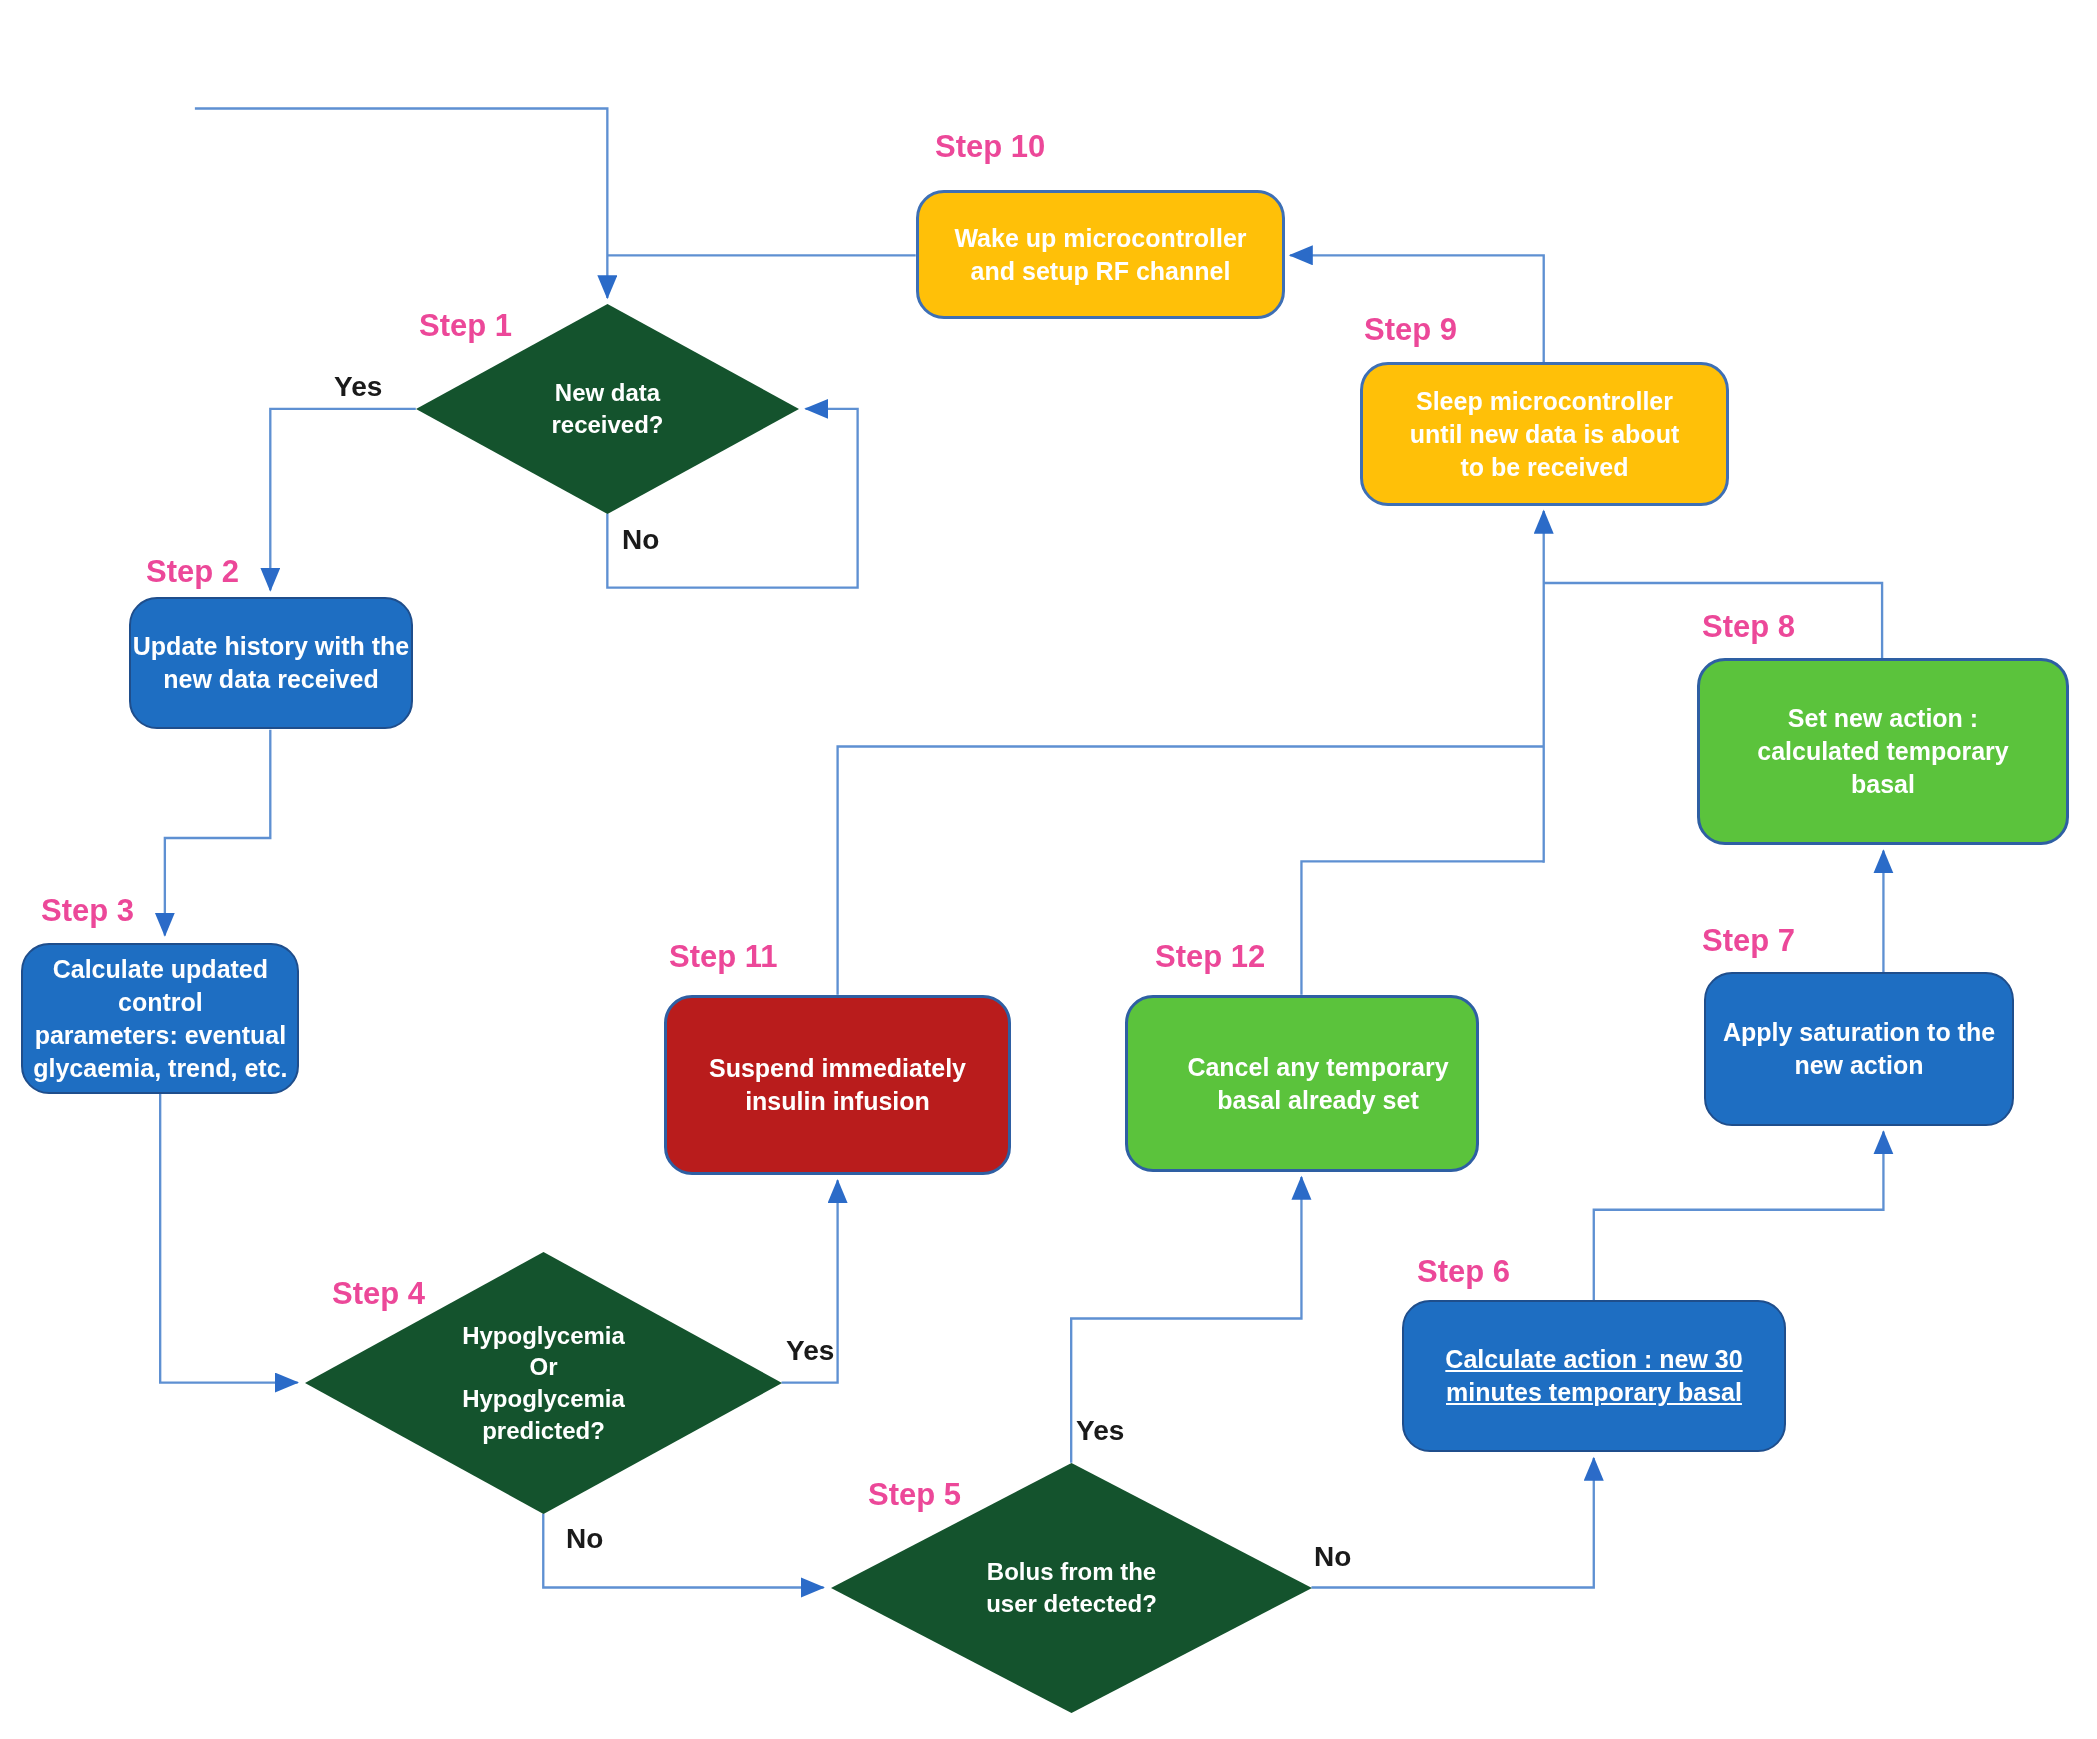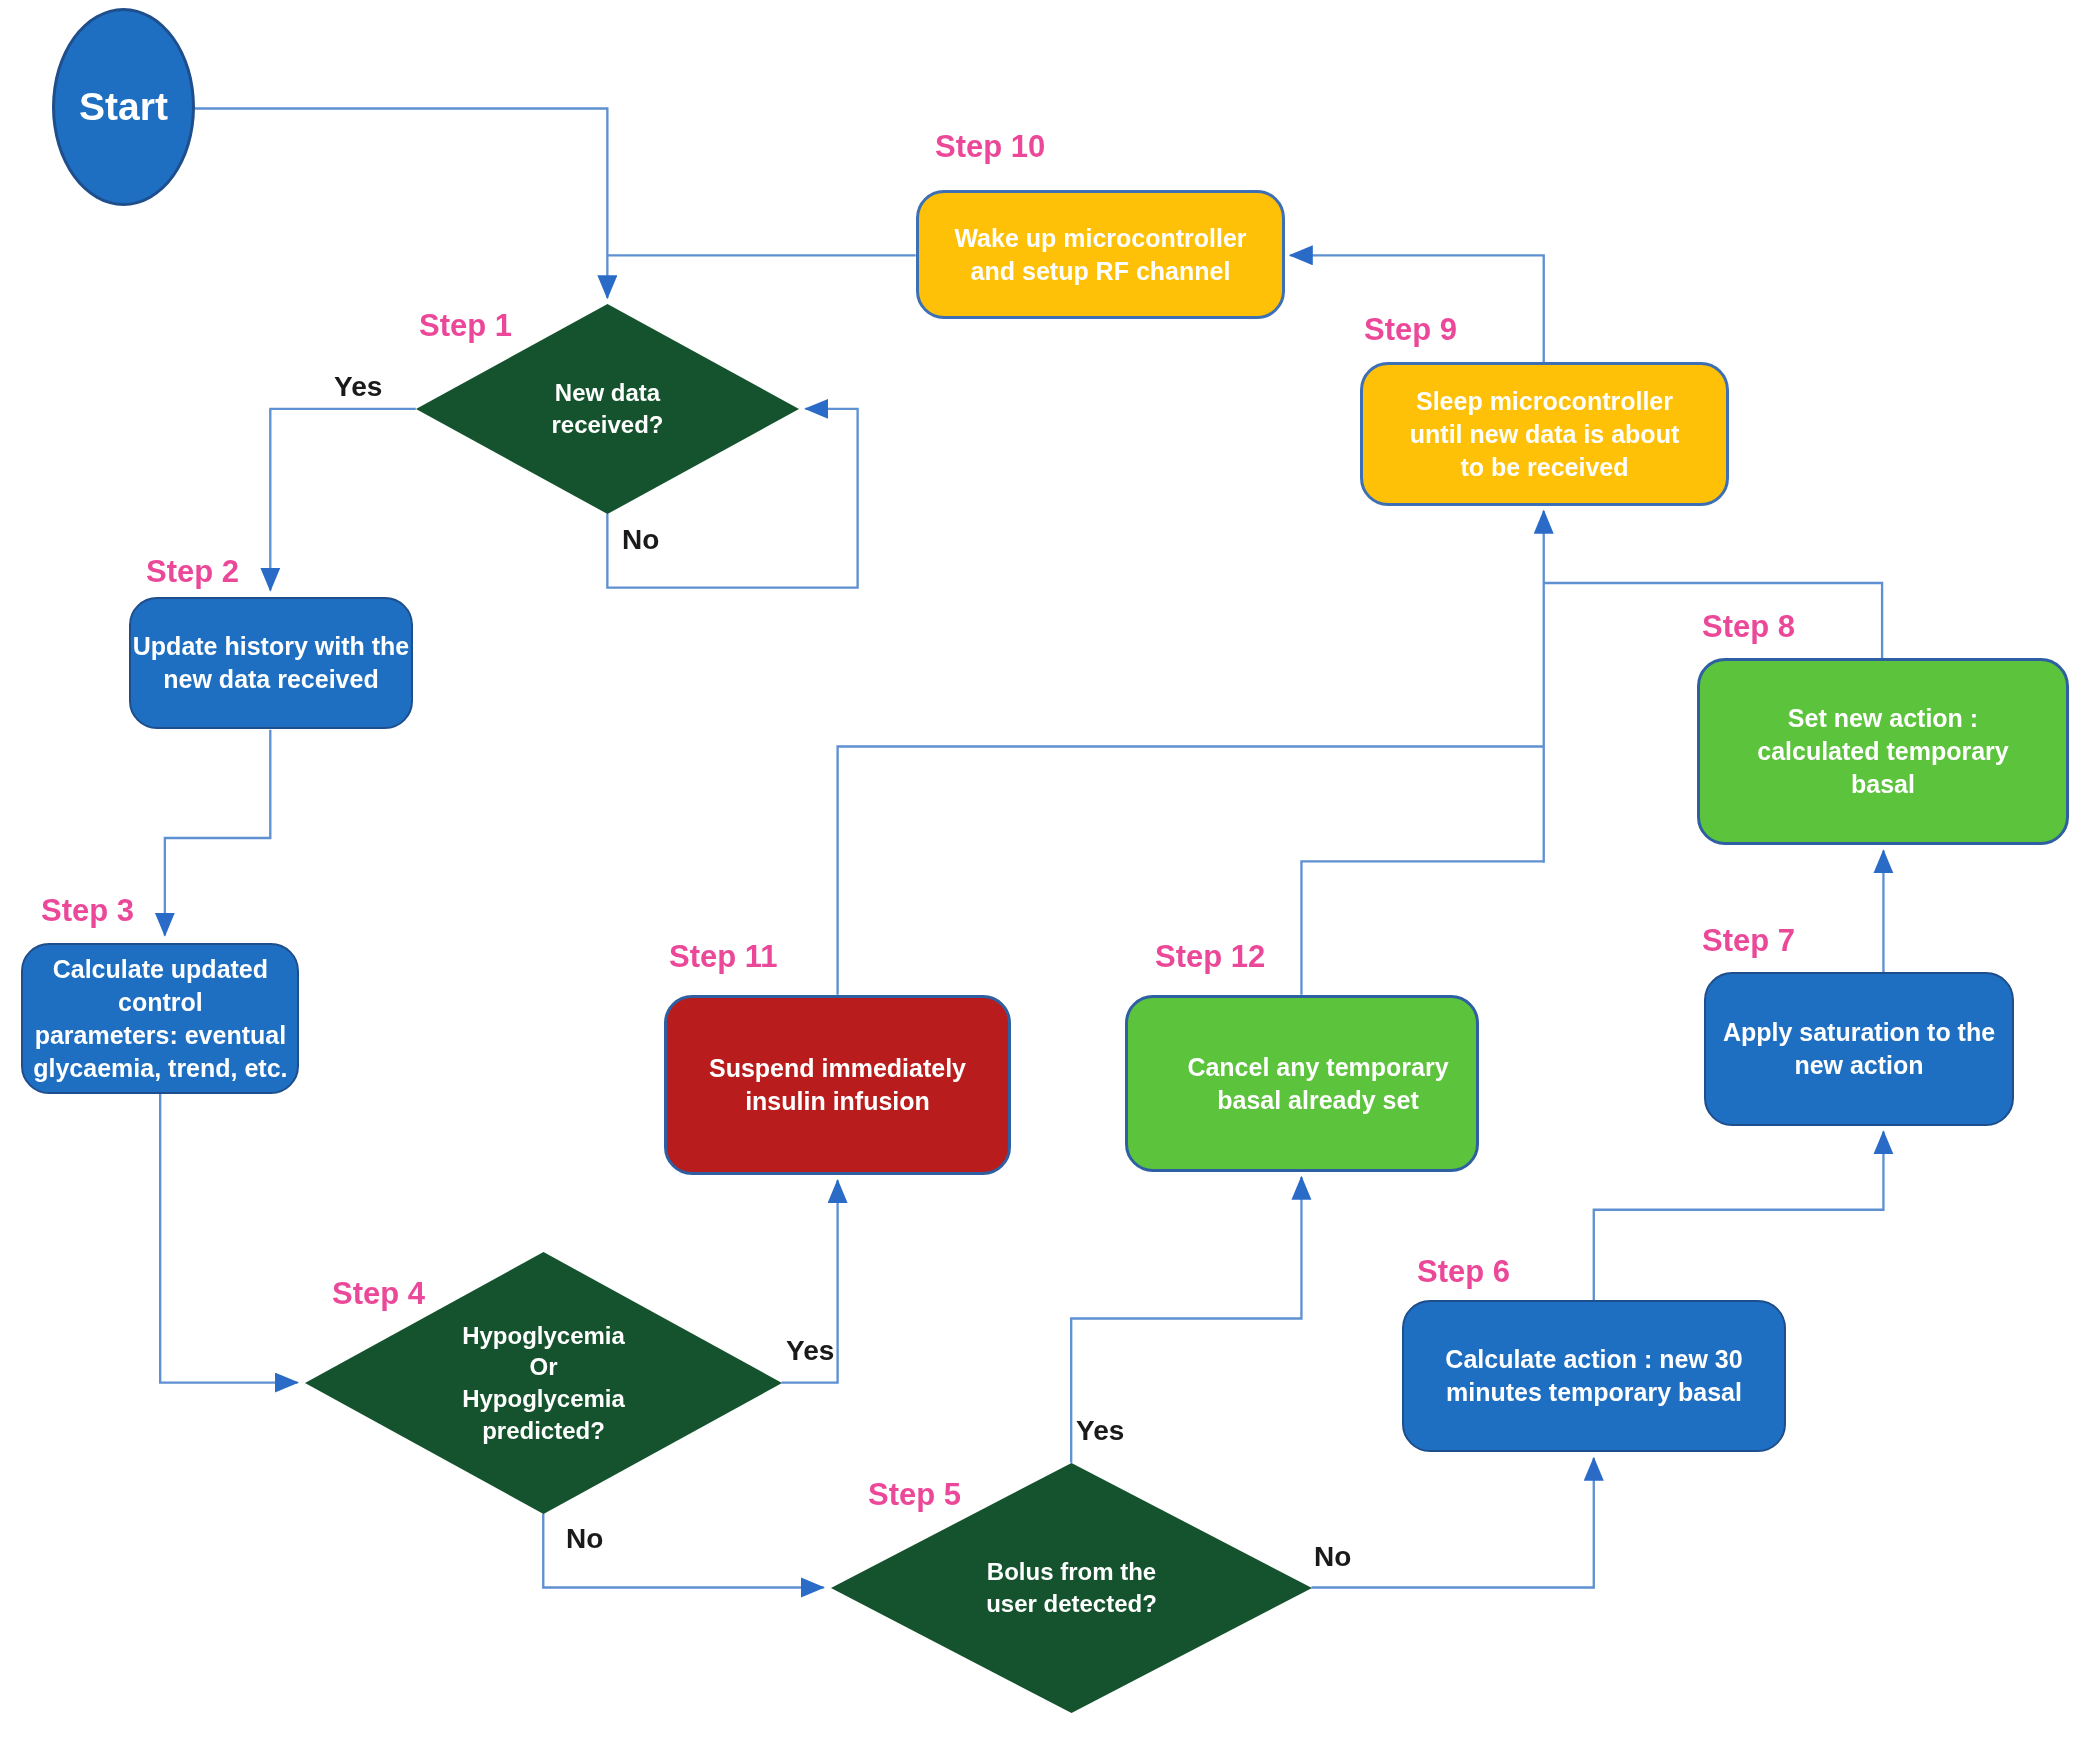--- a/index.html
+++ b/index.html
@@ -70,23 +70,20 @@
       <path d="M 2388 1948 L 2388 1812 L 2822 1812 L 2822 1695" marker-end="url(#arr)"></path>
       <path d="M 2822 1456 L 2822 1274" marker-end="url(#arr)"></path>
       <path d="M 2820 986 L 2820 873 L 2313 873"></path>
       <path d="M 1255 1490 L 1255 1118 L 2313 1118"></path>
       <path d="M 1950 1490 L 1950 1290 L 2313 1290"></path>
       <path d="M 2313 1292 L 2313 765" marker-end="url(#arr)"></path>
       <path d="M 2313 542 L 2313 382 L 1933 382" marker-end="url(#arr)"></path>
     </g>
   </svg>
 
-  <div class="node ellipse" style="left:52px;top:8px;width:143px;height:198px;">
-    <span class="txt">Start</span>
-  </div>
 
   <div class="node diamond" style="left:416px;top:304px;width:383px;height:210px;">
     <span class="txt">New data
 received?</span>
   </div>
 
   <div class="node proc orange-box" style="left:916px;top:190px;width:369px;height:129px;">
     <span class="txt">Wake up microcontroller
 and setup RF channel</span>
   </div>
@@ -122,21 +119,21 @@
   <div class="node proc green-box" style="left:1125px;top:995px;width:354px;height:177px;padding-left:32px;">
     <span class="txt">Cancel any temporary
 basal already set</span>
   </div>
 
   <div class="node proc blue-box" style="left:1696px;top:972px;width:310px;height:154px;margin-left:8px;">
     <span class="txt">Apply saturation to the
 new action</span>
   </div>
 
-  <div class="node proc blue-box" style="left:1402px;top:1300px;width:384px;height:152px;">
+  <div class="node proc blue-box" style="left:1402px;top:1300px;width:384px;height:152px;text-decoration:underline;">
     <span class="txt">Calculate action : new 30
 minutes temporary basal</span>
   </div>
 
   <div class="node diamond" style="left:305px;top:1252px;width:477px;height:262px;">
     <span class="txt">Hypoglycemia
 Or
 Hypoglycemia
 predicted?</span>
   </div>

